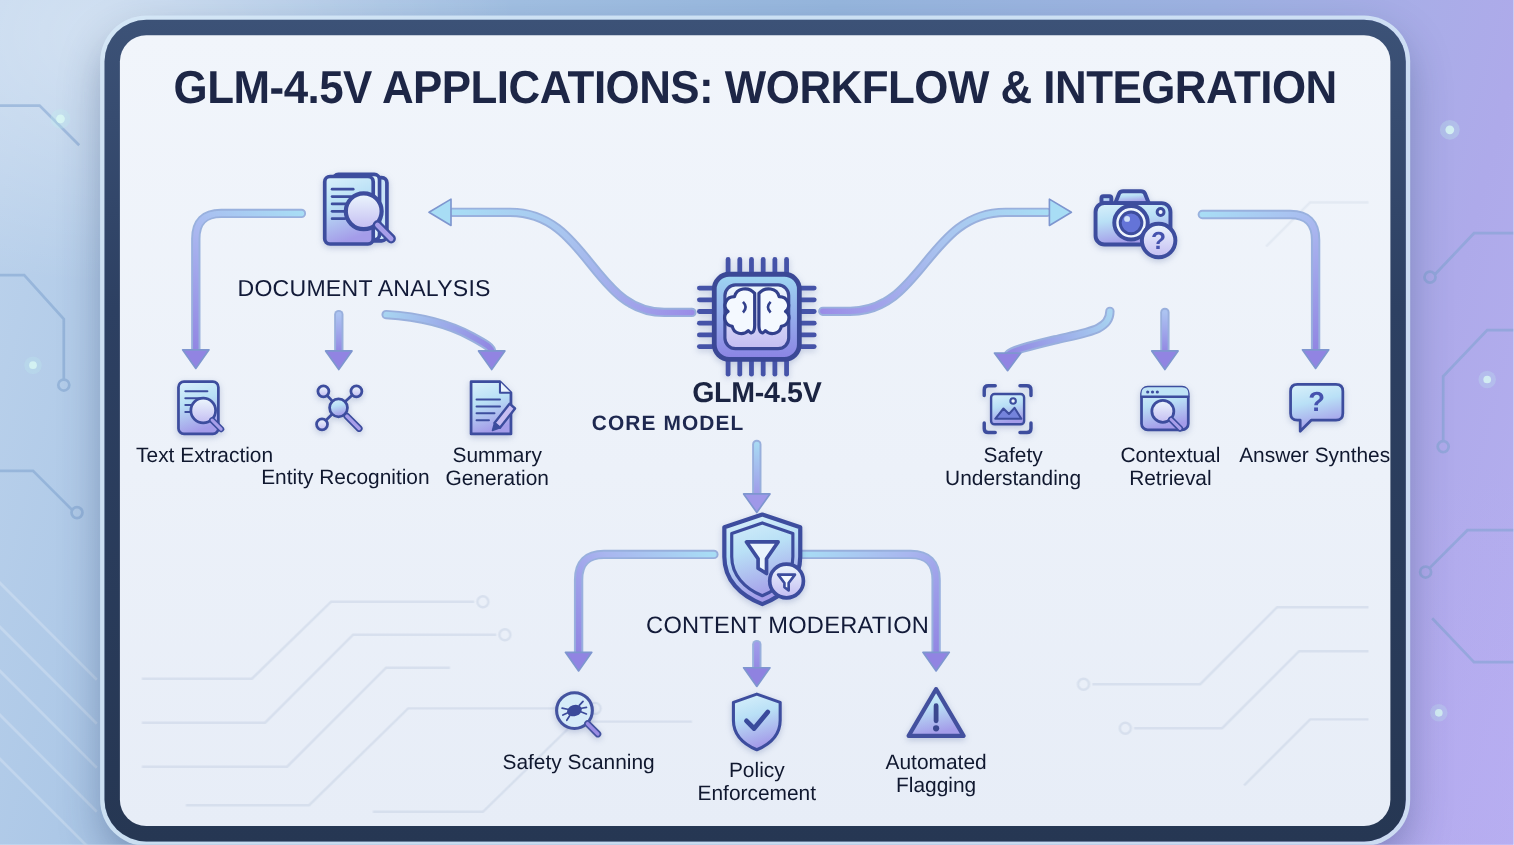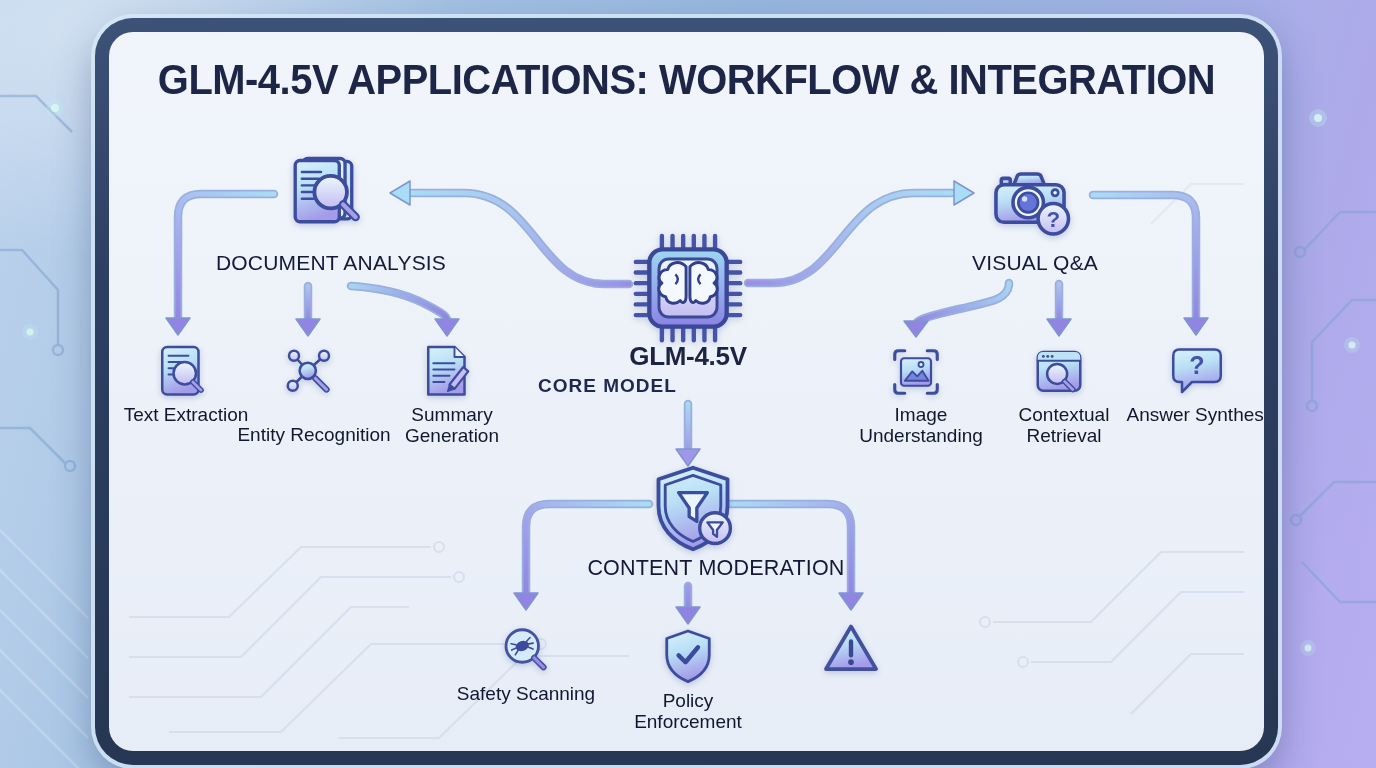--- a/index.html
+++ b/index.html
@@ -342,34 +342,33 @@
         <rect x="16" y="25" width="10" height="7" rx="2" fill="url(#icoG)"></rect>
         <rect x="10" y="32" width="76" height="42" rx="9" fill="url(#icoG)"></rect>
         <circle cx="46" cy="52" r="17" fill="#eef6fd"></circle>
         <circle cx="46" cy="52" r="11" fill="#6474d8" stroke-width="3"></circle>
         <circle cx="42" cy="48" r="3" fill="#cfe0f8" stroke="none"></circle>
         <circle cx="76" cy="41" r="3.5" fill="#eef6fd" stroke-width="3"></circle>
         <circle cx="74" cy="70" r="17" fill="url(#icoG2)"></circle>
       </g>
       <text x="74" y="79" font-size="25" font-weight="bold" fill="#4653ae" text-anchor="middle" font-family="Liberation Sans, sans-serif">?</text>
     </svg>
-    <div class="hdr" style="left:816px;top:219px;width:220px">VISUAL Q&amp;A</div>
 
     <svg class="ico" style="left:777px;top:310px" width="60" height="60" viewBox="0 0 96 96">
       <g fill="none" stroke="#3d4d9e" stroke-width="5" stroke-linecap="round">
         <path d="M14,28 V20 Q14,14 20,14 H30"></path>
           <path d="M66,14 H76 Q82,14 82,20 V28"></path>
         <path d="M82,68 V76 Q82,82 76,82 H66"></path>
           <path d="M30,82 H20 Q14,82 14,76 V68"></path>
       </g>
       <rect x="24" y="26" width="48" height="44" rx="5" fill="url(#icoG)" stroke="#3d4d9e" stroke-width="3.5"></rect>
       <path d="M30,62 L42,47 L50,55 L58,46 L68,62 Z" fill="#7584dc" stroke="#3d4d9e" stroke-width="3" stroke-linejoin="round"></path>
       <circle cx="56" cy="36" r="4" fill="#eef6fd" stroke="#3d4d9e" stroke-width="3"></circle>
     </svg>
-    <div class="sub-label" style="left:732px;top:372px">Image Understanding</div>
+    <div class="sub-label" style="left:732px;top:372px">Safety Understanding</div>
 
     <svg class="ico" style="left:920px;top:310px" width="60" height="60" viewBox="0 0 96 96">
       <g stroke="#3d4d9e" stroke-width="4" stroke-linejoin="round" stroke-linecap="round">
         <rect x="14" y="16" width="68" height="62" rx="9" fill="url(#icoG)"></rect>
         <path d="M14,25 Q14,16 23,16 H73 Q82,16 82,25 V30 H14 Z" fill="#bfe3f6" stroke="none"></path>
         <line x1="14" y1="30" x2="82" y2="30" stroke-width="3.5"></line>
         <circle cx="23" cy="23" r="2.3" fill="#3d4d9e" stroke="none"></circle>
           <circle cx="30" cy="23" r="2.3" fill="#3d4d9e" stroke="none"></circle>
           <circle cx="37" cy="23" r="2.3" fill="#3d4d9e" stroke="none"></circle>
         <circle cx="45" cy="51" r="16" fill="url(#icoG2)"></circle>
@@ -418,15 +417,16 @@
       <path d="M48,8 L82,20 V46 C82,67 67,81 48,89 C29,81 14,67 14,46 V20 Z" fill="url(#icoG)" stroke="#3d4d9e" stroke-width="4.5" stroke-linejoin="round"></path>
       <path d="M33,47 L44,58 L64,34" fill="none" stroke="#3a4a9c" stroke-width="7" stroke-linecap="round" stroke-linejoin="round"></path>
     </svg>
     <div class="sub-label" style="left:499px;top:658px">Policy Enforcement</div>
 
     <svg class="ico" style="left:712px;top:587px" width="60" height="60" viewBox="0 0 96 96">
       <path d="M48,12 L88,80 H8 Z" fill="url(#icoG)" stroke="#43509e" stroke-width="6" stroke-linejoin="round"></path>
       <line x1="48" y1="36" x2="48" y2="58" stroke="#3b478f" stroke-width="7" stroke-linecap="round"></line>
       <circle cx="48" cy="69" r="4.5" fill="#3b478f"></circle>
     </svg>
+    <div class="sub-label" style="left:662px;top:651px">Automated Flagging</div>
 
   </div>
 </div>
 
 </body></html>

